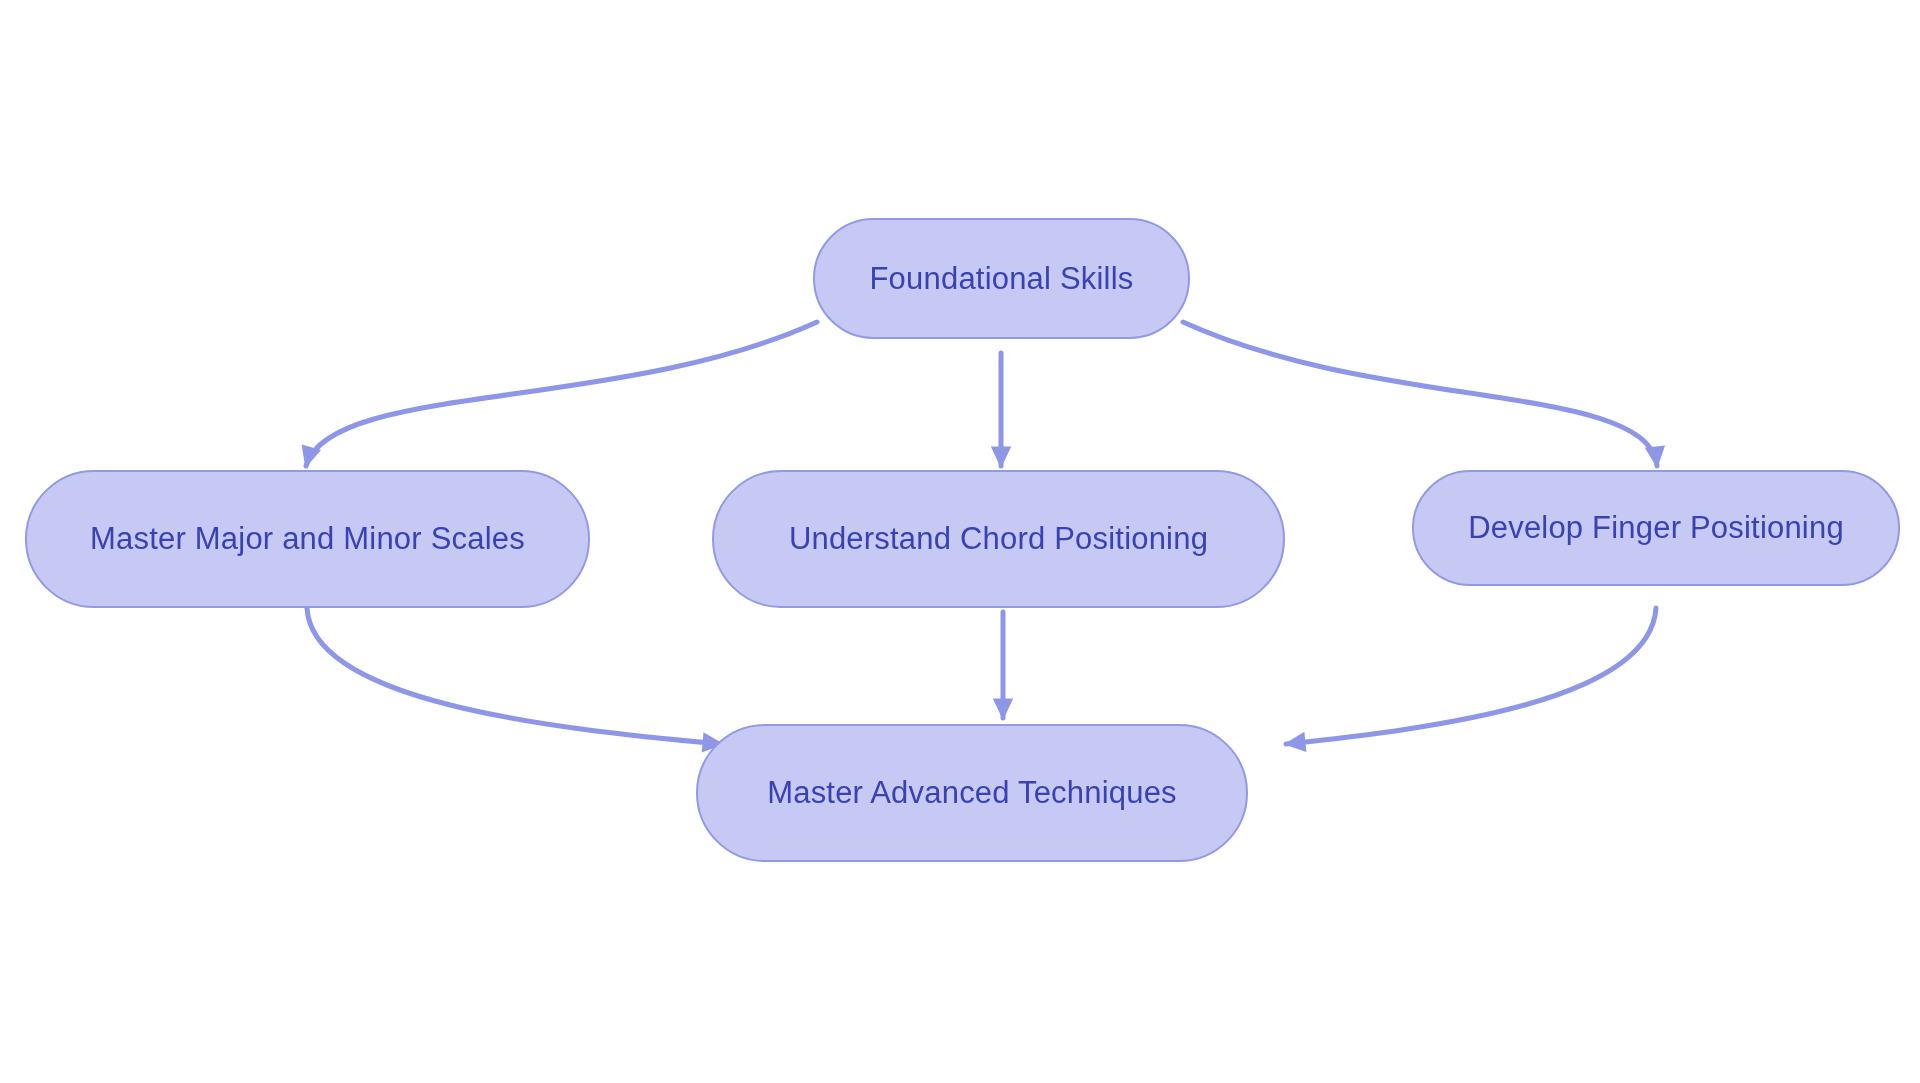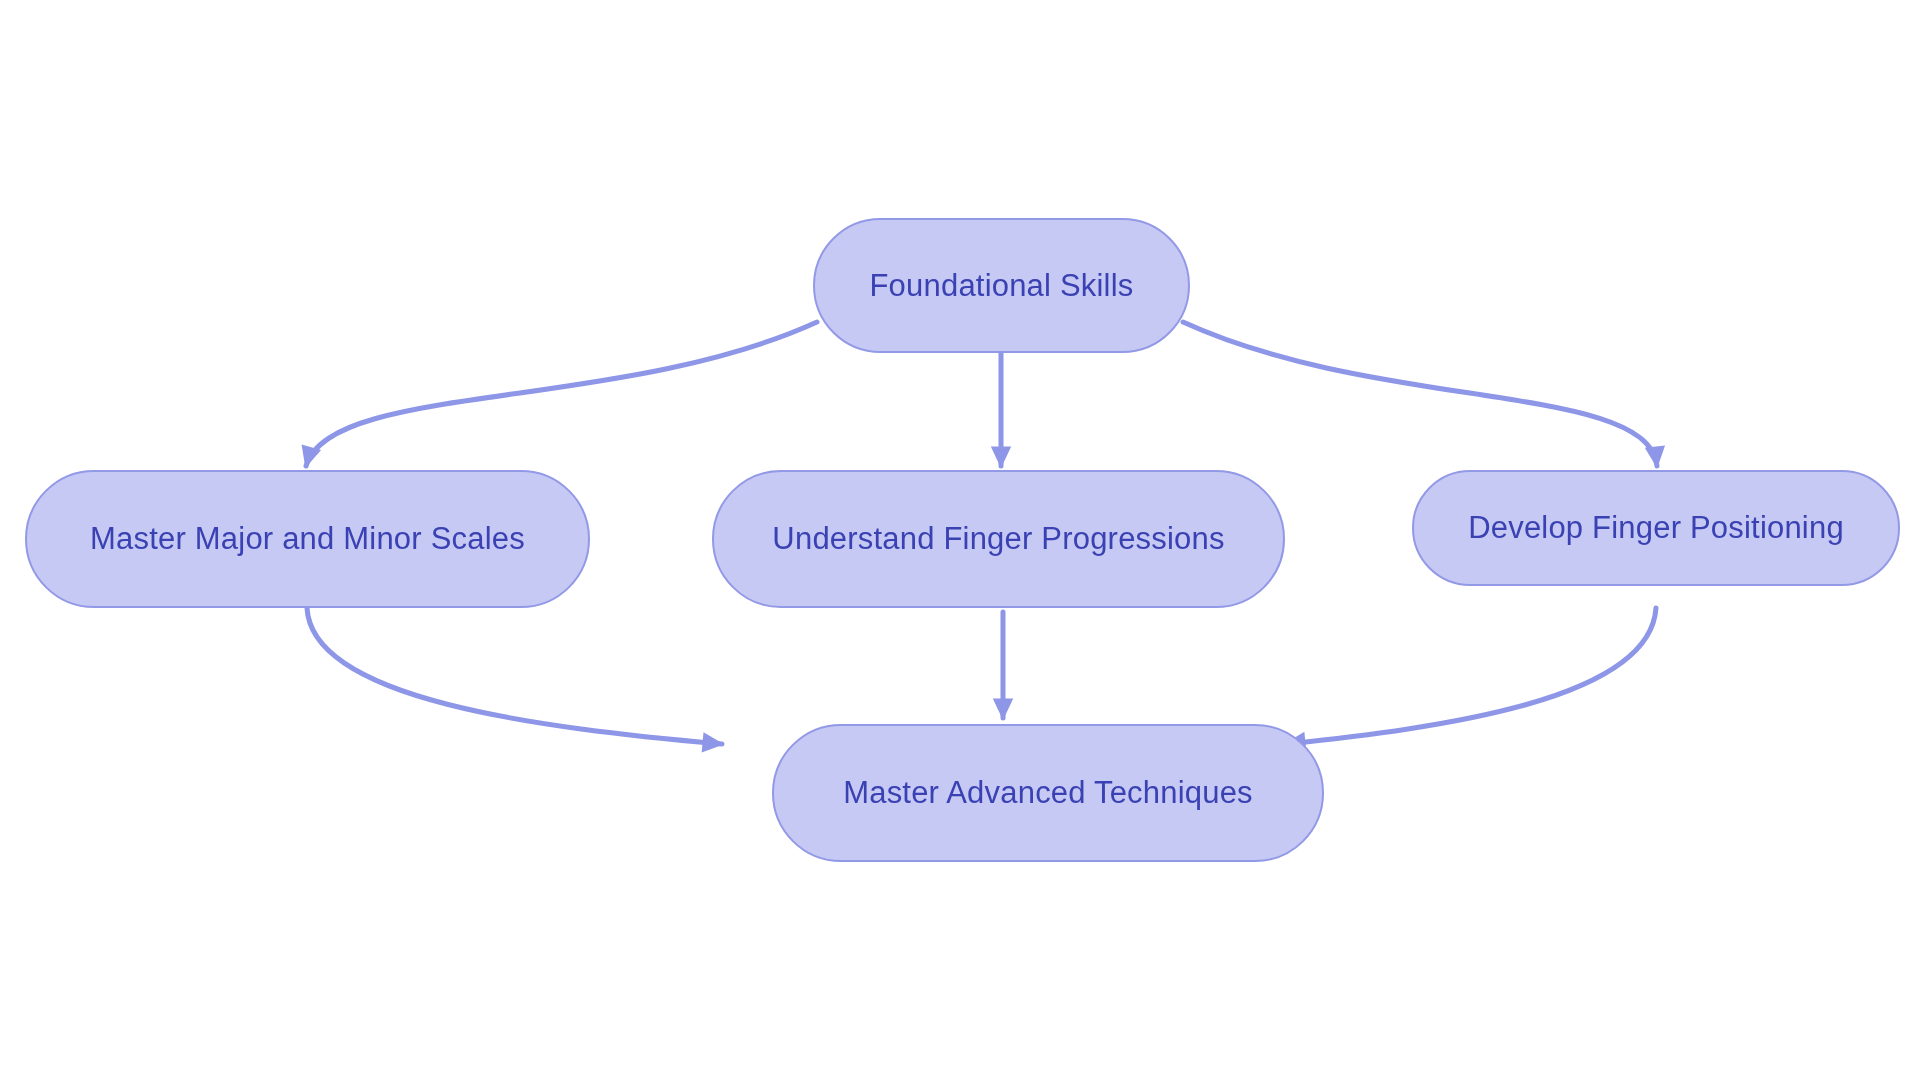--- a/index.html
+++ b/index.html
@@ -58,29 +58,29 @@
     <g id="edges-group">
         <path class="edge" d="M 817 322 C 620 412, 330 382, 306 466" marker-end="url(#arrowhead)"></path>
         <path class="edge" d="M 1001 353 L 1001 466" marker-end="url(#arrowhead)"></path>
         <path class="edge" d="M 1183 322 C 1380 412, 1648 382, 1657 466" marker-end="url(#arrowhead)"></path>
         <path class="edge" d="M 307 608 C 312 700, 540 728, 722 744" marker-end="url(#arrowhead)"></path>
         <path class="edge" d="M 1003 612 L 1003 718" marker-end="url(#arrowhead)"></path>
         <path class="edge" d="M 1656 608 C 1650 700, 1440 728, 1286 744" marker-end="url(#arrowhead)"></path>
       </g>
   </svg>
   <div id="nodes-layer">
-      <div class="node" style="left: 813px; top: 218px; width: 377px; height: 135px;">
+      <div class="node" style="left: 813px; top: 218px; width: 377px; height: 121px;">
         <span class="node-label">Foundational Skills</span>
       </div>
       <div class="node" style="left: 25px; top: 470px; width: 565px; height: 138px;">
         <span class="node-label">Master Major and Minor Scales</span>
       </div>
       <div class="node" style="left: 712px; top: 470px; width: 573px; height: 138px;">
-        <span class="node-label">Understand Finger Progressions</span>
+        <span class="node-label">Understand Chord Positioning</span>
       </div>
       <div class="node" style="left: 1412px; top: 470px; width: 488px; height: 116px;">
         <span class="node-label">Develop Finger Positioning</span>
       </div>
-      <div class="node" style="left: 772px; top: 724px; width: 552px; height: 138px;">
+      <div class="node" style="left: 696px; top: 724px; width: 552px; height: 138px;">
         <span class="node-label">Master Advanced Techniques</span>
       </div>
     </div>
 </div>
 
 </body></html>

